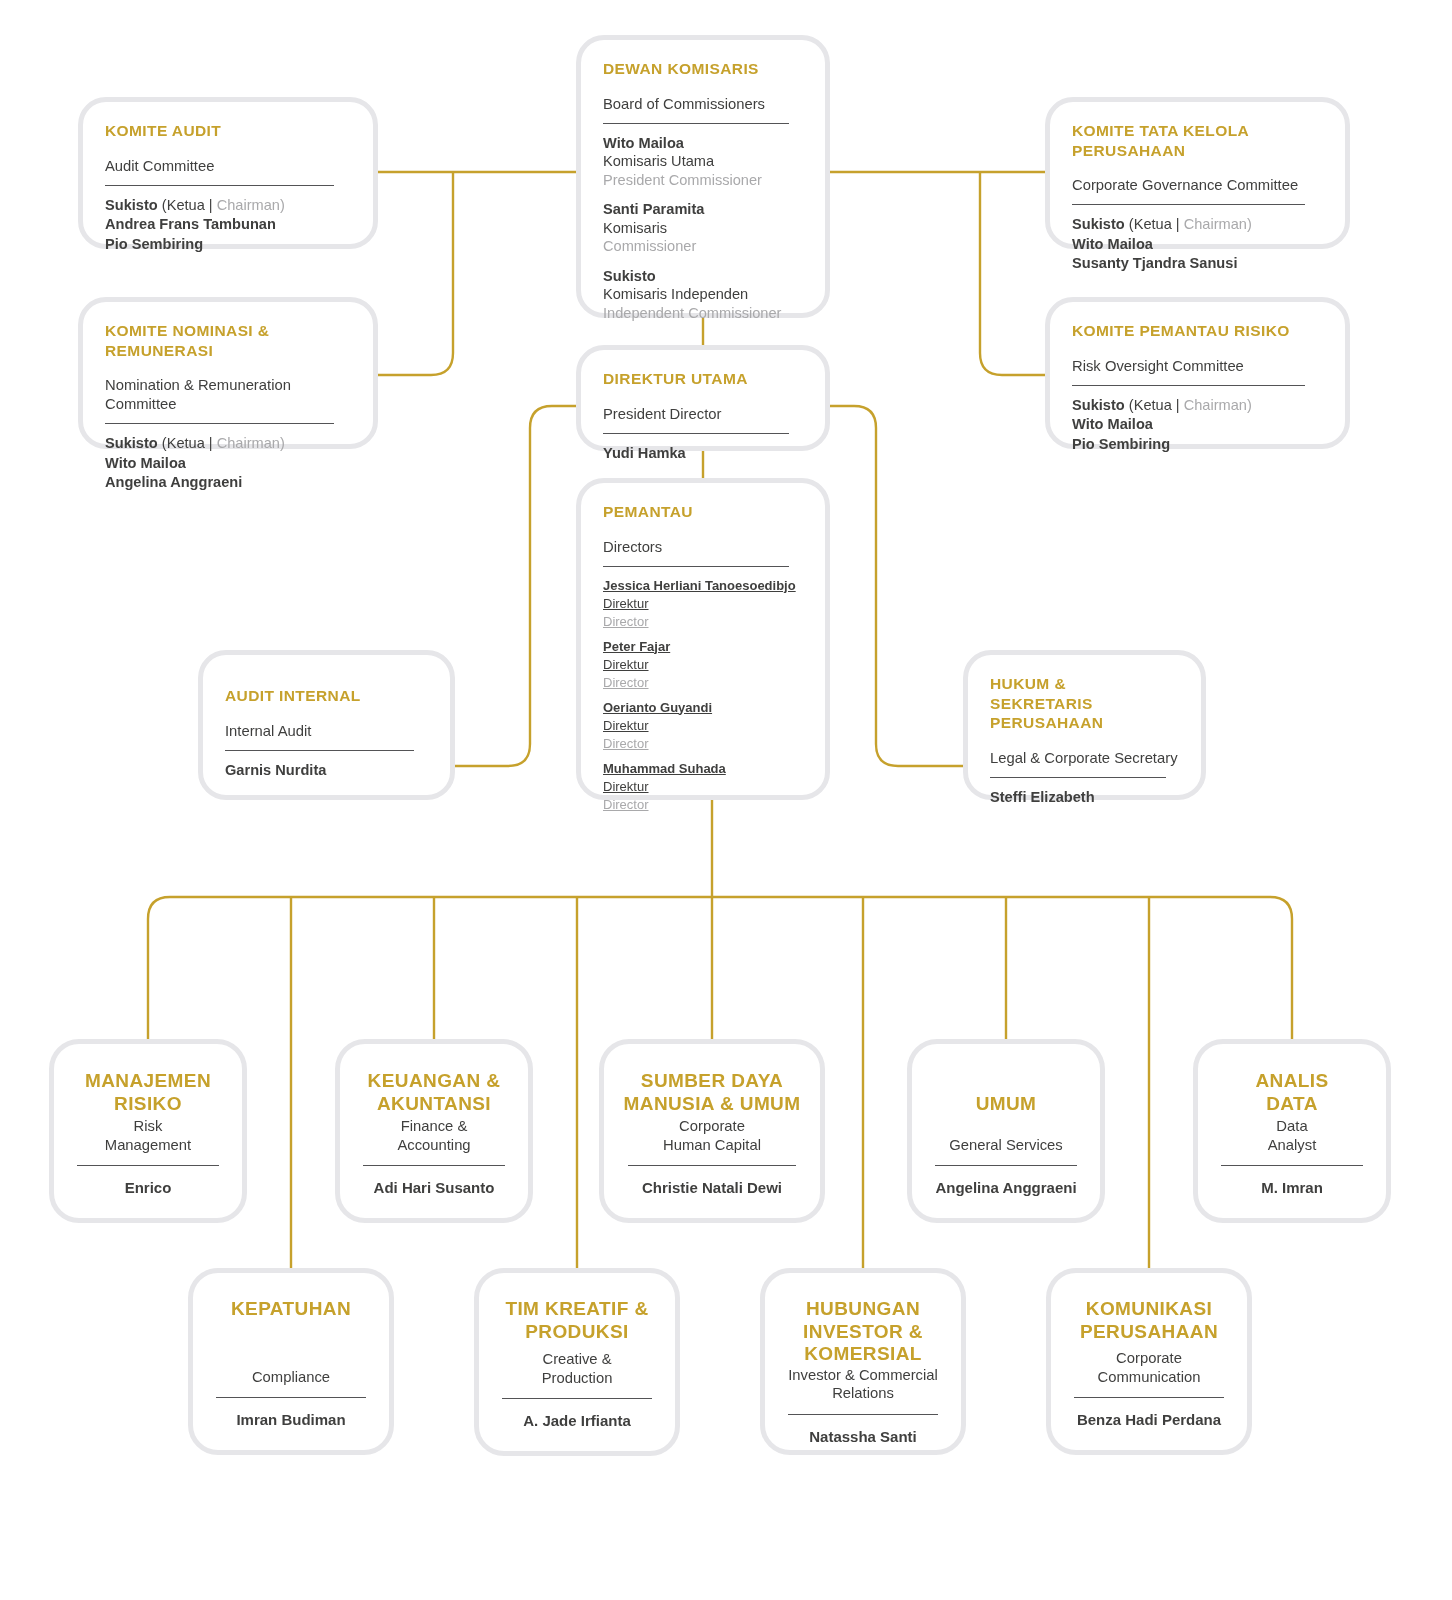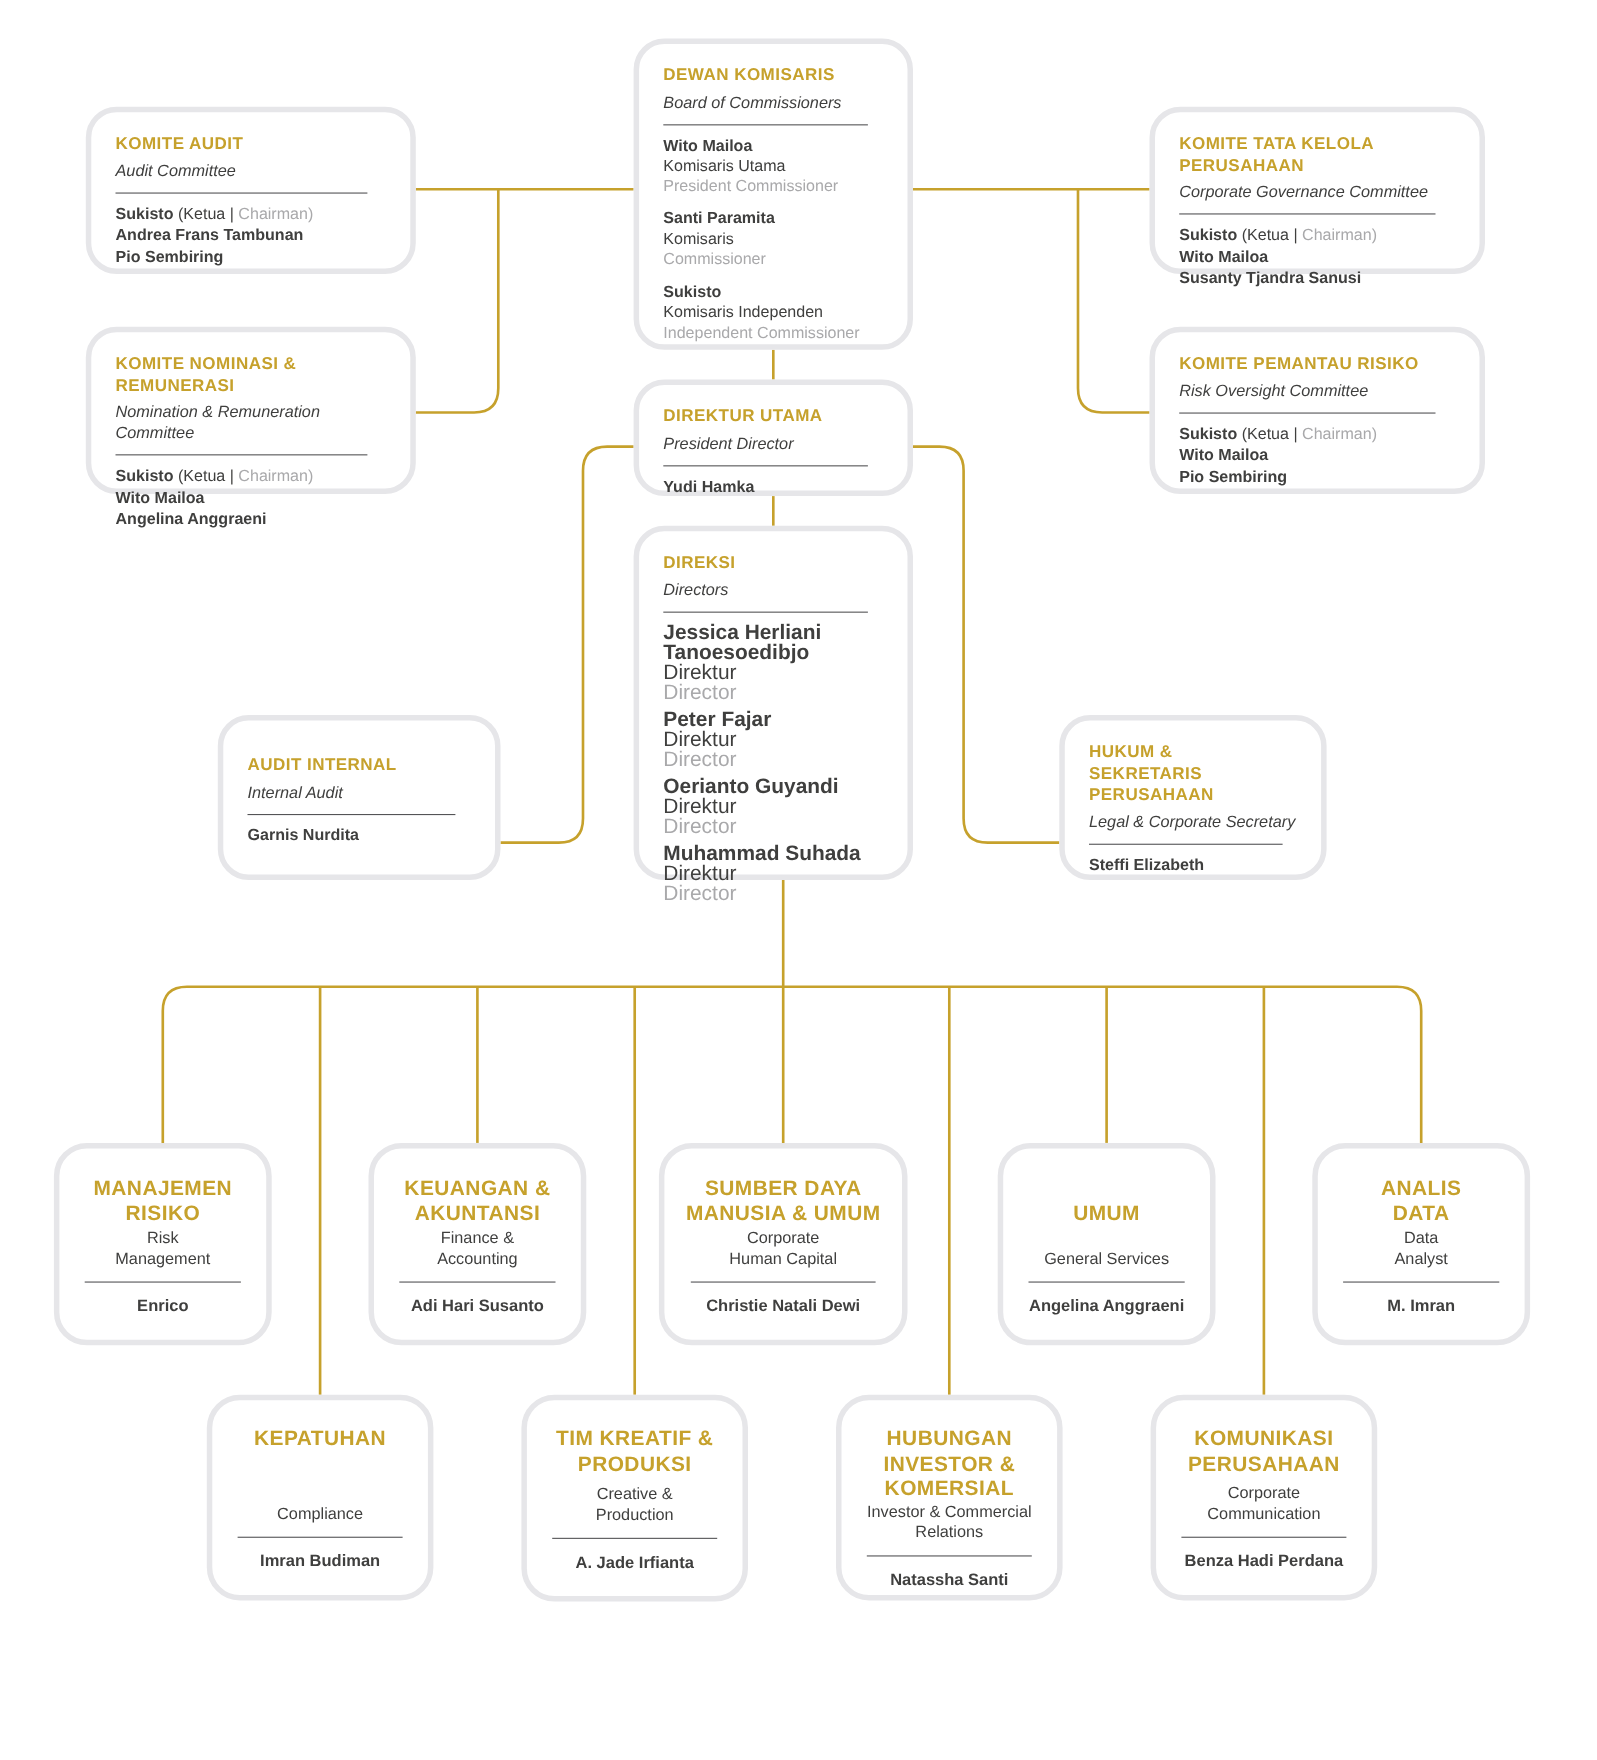--- a/index.html
+++ b/index.html
@@ -11,29 +11,29 @@
   }
   html,body{margin:0;padding:0;background:#fff;}
   .canvas{position:relative;width:1452px;height:1600px;background:#fff;
           font-family:"Liberation Sans",sans-serif;color:var(--dark);overflow:hidden;}
   svg.wires{position:absolute;left:0;top:0;}
   .box{position:absolute;background:#fff;border:5px solid var(--border);
        border-radius:28px;box-sizing:border-box;}
   
   .panel{padding:19px 22px;}
   .gold-title{color:var(--gold);font-weight:bold;font-size:15.5px;letter-spacing:.4px;line-height:19.5px;white-space:pre-line;}
-  .sub{color:var(--dark);font-size:14.8px;line-height:19px;margin-top:6px;font-style:italic;}
+  .sub{color:var(--dark);font-size:14.8px;line-height:19px;margin-top:16px;}
   .rule{border-top:1.6px solid var(--rule);margin:9px 0 10px;width:93%;}
   .nline{font-size:14.6px;line-height:19.5px;color:var(--dark);}
   .b{font-weight:bold;}
   .mut{color:var(--muted);}
   .member{margin-bottom:11px;}
   .member .nline{line-height:18.5px;}
   .compact .member{margin-bottom:7px;}
-  .compact .member .nline{line-height:18px;font-size:19px;}
+  .compact .member .nline{line-height:18px;font-size:13px;text-decoration:underline;}
   .pad-tall{padding-top:31px;}
   
   .dept{display:flex;flex-direction:column;align-items:center;text-align:center;
         padding:25px 12px 22px;border-radius:30px;}
   .dept-title{color:var(--gold);font-weight:bold;font-size:19px;line-height:22.5px;
               letter-spacing:.4px;white-space:pre-line;}
   .title-bottom{min-height:46px;display:flex;align-items:flex-end;justify-content:center;}
   .dept-sub{margin-top:auto;color:var(--dark);font-size:14.8px;line-height:18.5px;white-space:pre-line;}
   .dept-rule{width:87%;border-top:1.6px solid var(--rule);margin-top:11px;}
   .dept-name{margin-top:13px;font-weight:bold;font-size:15px;color:var(--dark);}
@@ -120,21 +120,21 @@
   </div>
 
   <div class="box panel" style="left:576px;top:345px;width:254px;height:106px">
     <div class="gold-title">DIREKTUR UTAMA</div>
     <div class="sub">President Director</div>
     <div class="rule"></div>
     <div class="nline b">Yudi Hamka</div>
   </div>
 
   <div class="box panel compact" style="left:576px;top:478px;width:254px;height:322px">
-    <div class="gold-title">DIREKSI</div>
+    <div class="gold-title">PEMANTAU</div>
     <div class="sub">Directors</div>
     <div class="rule"></div>
     <div class="member">
       <div class="nline b">Jessica Herliani Tanoesoedibjo</div>
       <div class="nline">Direktur</div>
       <div class="nline mut">Director</div>
     </div>
     <div class="member">
       <div class="nline b">Peter Fajar</div>
       <div class="nline">Direktur</div>

